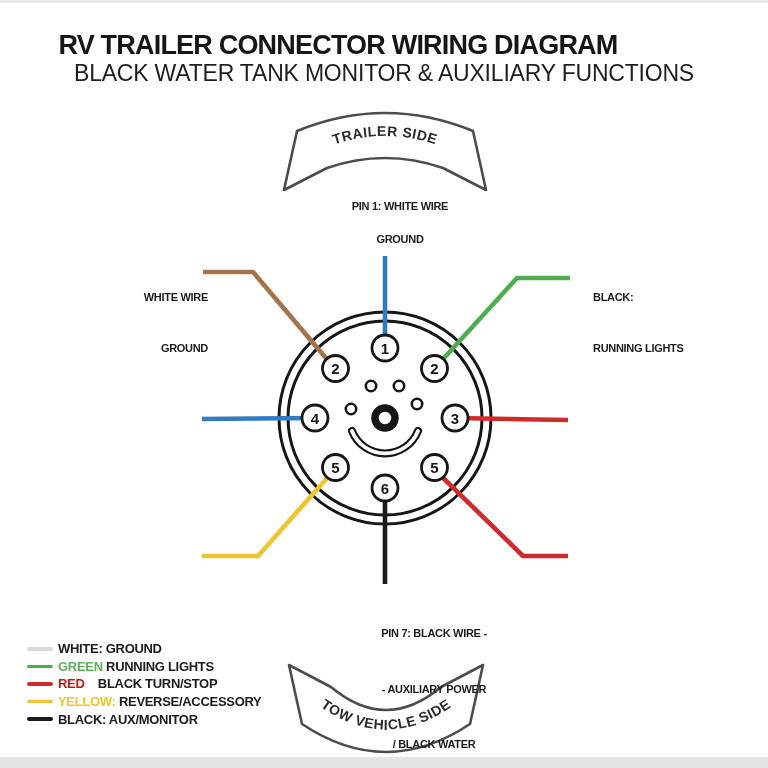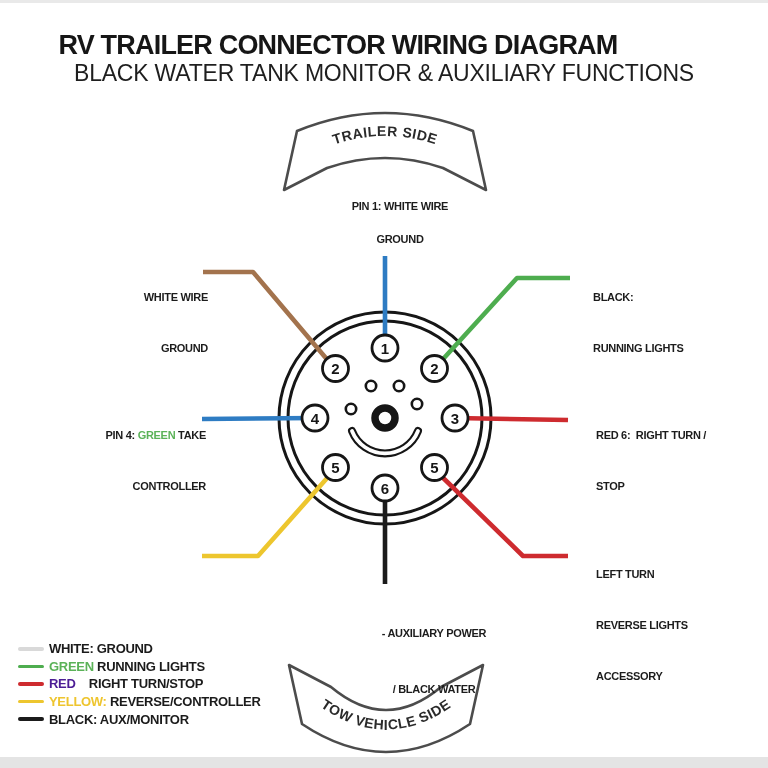--- a/index.html
+++ b/index.html
@@ -20,21 +20,21 @@
   .ring{fill:none;stroke:#161616;stroke-width:3;}
   .wire{fill:none;stroke-width:4.6;stroke-linejoin:round;}
   .pin{fill:#ffffff;stroke:#161616;stroke-width:2.8;}
   .pin-num{font:700 15px "Liberation Sans","DejaVu Sans",sans-serif;text-anchor:middle;fill:#161616;}
   .dot{fill:#ffffff;stroke:#161616;stroke-width:2.6;}
   .donut{fill:none;stroke:#161616;stroke-width:7.5;}
   .smile-o{fill:none;stroke:#161616;stroke-width:8;stroke-linecap:round;}
   .smile-i{fill:none;stroke:#ffffff;stroke-width:3.8;stroke-linecap:round;}
   .band{fill:#ffffff;stroke:#4c4c4c;stroke-width:2.6;stroke-linejoin:round;}
   .arc-text{font:700 14px "Liberation Sans","DejaVu Sans",sans-serif;fill:#2a2a2a;letter-spacing:0.5px;}
-  .legend{position:absolute;left:18px;top:640px;text-align:right;}
+  .legend{position:absolute;left:27px;top:640px;text-align:right;}
   .lg-row{display:flex;align-items:center;height:17.6px;}
   .sw{display:inline-block;width:26px;height:3.6px;border-radius:2px;margin-right:5px;}
   .lg-t{font-size:13px;font-weight:700;letter-spacing:-0.3px;white-space:pre;color:#1b1b1b;}
 </style>
 </head>
 <body>
 
 <div class="stage">
 
   <div class="edge top"></div>
@@ -111,65 +111,53 @@
     <path class="smile-i" d="M 352 431 A 35.5 35.5 0 0 0 418 431"></path>
   </svg>
 
   <div class="co ctr" style="top:198px;">PIN 1: WHITE WIRE</div>
   <div class="co ctr" style="top:231px;">GROUND</div>
 
   <div class="co r" style="left:0;top:255px;width:192px;text-align:right;">
     <div>WHITE WIRE</div>
     <div>GROUND</div>
   </div>
-  <div class="co r" style="left:0;top:393px;width:190px;">
-    <div><span>PIN 4: </span><span style="color: rgb(91, 178, 88);">GREEN</span><span> TAKE</span></div>
-    <div>CONTROLLER</div>
-  </div>
 
   <div class="co" style="left:577px;top:255px;">
     <div>BLACK:</div>
     <div>RUNNING LIGHTS</div>
   </div>
-  <div class="co" style="left:580px;top:393px;">
-    <div>RED 6:  RIGHT TURN /</div>
-    <div>STOP</div>
-  </div>
-  <div class="co" style="left:580px;top:532px;">
-    <div>LEFT TURN</div>
-    <div>REVERSE LIGHTS</div>
-    <div>ACCESSORY</div>
-  </div>
 
   <div class="co" style="left:318px;top:587px;width:200px;text-align:center;line-height:18.5px;">
+    <div>PIN 7: BLACK WIRE -</div>
     <div>- AUXILIARY POWER</div>
     <div>/ BLACK WATER</div>
     
   </div>
 
   <div class="legend">
     <div class="lg-row">
       <span class="sw" style="background: rgb(217, 217, 217);"></span>
       <span class="lg-t" style="color: rgb(27, 27, 27);">WHITE:</span>
       <span class="lg-t"> GROUND</span>
     </div>
     <div class="lg-row">
       <span class="sw" style="background: rgb(78, 173, 79);"></span>
       <span class="lg-t" style="color: rgb(91, 178, 88);">GREEN</span>
       <span class="lg-t"> RUNNING LIGHTS</span>
     </div>
     <div class="lg-row">
       <span class="sw" style="background: rgb(206, 43, 47);"></span>
-      <span class="lg-t" style="color: #4c1d95;">RED</span>
-      <span class="lg-t">    RIGHT TURN/STOP</span>
+      <span class="lg-t" style="color: #b91c1c;">RED</span>
+      <span class="lg-t">    BLACK TURN/STOP</span>
     </div>
     <div class="lg-row">
       <span class="sw" style="background: rgb(237, 198, 46);"></span>
       <span class="lg-t" style="color: rgb(238, 197, 47);">YELLOW:</span>
-      <span class="lg-t"> REVERSE/CONTROLLER</span>
+      <span class="lg-t"> REVERSE/ACCESSORY</span>
     </div>
     <div class="lg-row">
       <span class="sw" style="background: rgb(27, 27, 27);"></span>
       <span class="lg-t" style="color: rgb(27, 27, 27);">BLACK:</span>
       <span class="lg-t"> AUX/MONITOR</span>
     </div>
   </div>
 
 </div>
 

